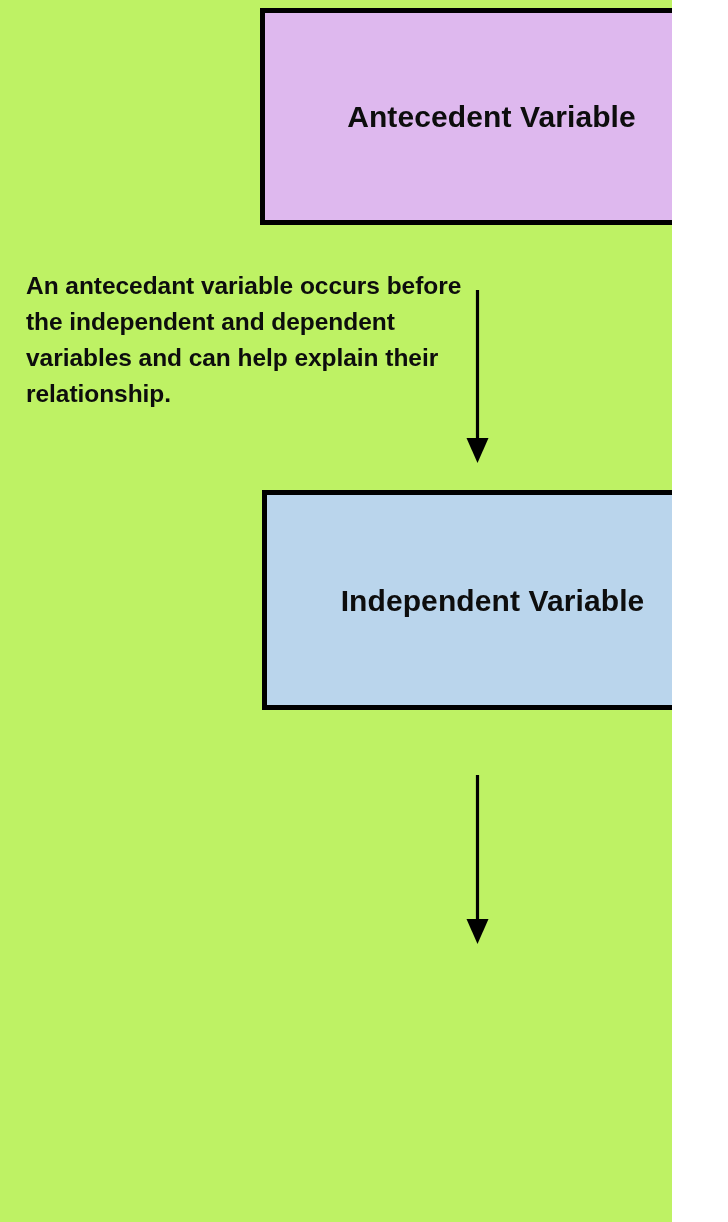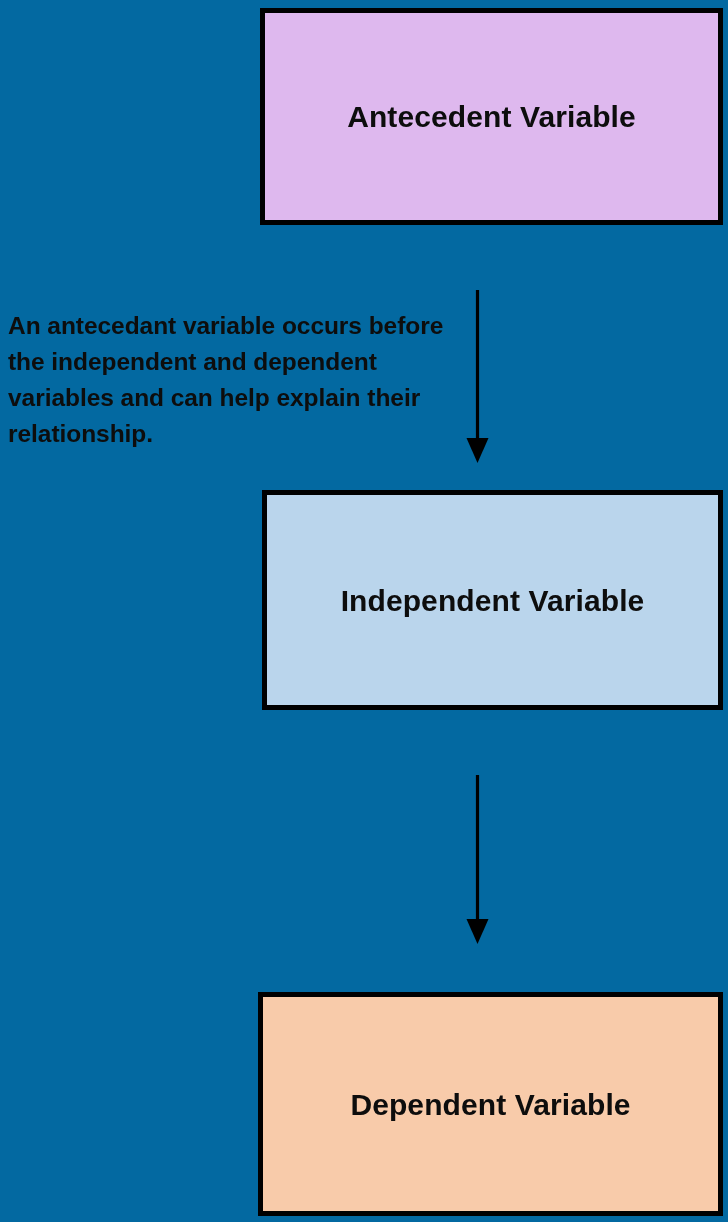--- a/index.html
+++ b/index.html
@@ -5,23 +5,23 @@
   html, body {
     margin: 0;
     padding: 0;
     background: #ffffff;
   }
   body {
     font-family: "Liberation Sans", sans-serif;
   }
   #canvas {
     position: relative;
-    width: 728px;
+    width: 672px;
     height: 1222px;
-    background: #0369a1;
+    background: #bef264;
     overflow: hidden;
     text-decoration: underline;
   }
   .node-box {
     position: absolute;
     box-sizing: border-box;
     border: 5px solid #000000;
     display: flex;
     align-items: center;
     justify-content: center;
@@ -58,24 +58,23 @@
   .annotation {
     position: absolute;
     font-size: 24.5px;
     font-weight: bold;
     color: #0d0d0d;
     line-height: 1.465;
     text-align: left;
     letter-spacing: -0.05px;
   }
   #annotation-antecedent {
-    left: 8px;
+    left: 26px;
     top: 268px;
     width: 448px;
-    margin-top: 40px;
   }
   #annotation-independent {
     left: 6px;
     top: 779px;
     width: 400px;
   }
   .arrow-svg {
     position: absolute;
     overflow: visible;
   }
@@ -107,17 +106,14 @@
   <div class="node-box" id="box-independent">
     <span class="node-label">Independent Variable</span>
   </div>
 
 
   <svg class="arrow-svg" id="arrow-bottom" width="36" height="178" viewBox="0 0 36 178">
     <line x1="17.5" y1="2" x2="17.5" y2="148" stroke="#000000" stroke-width="3.2"></line>
     <polygon points="6.5,146 28.5,146 17.5,171" fill="#000000"></polygon>
   </svg>
 
-  <div class="node-box" id="box-dependent">
-    <span class="node-label">Dependent Variable</span>
-  </div>
 
 </div>
 
 </body></html>

